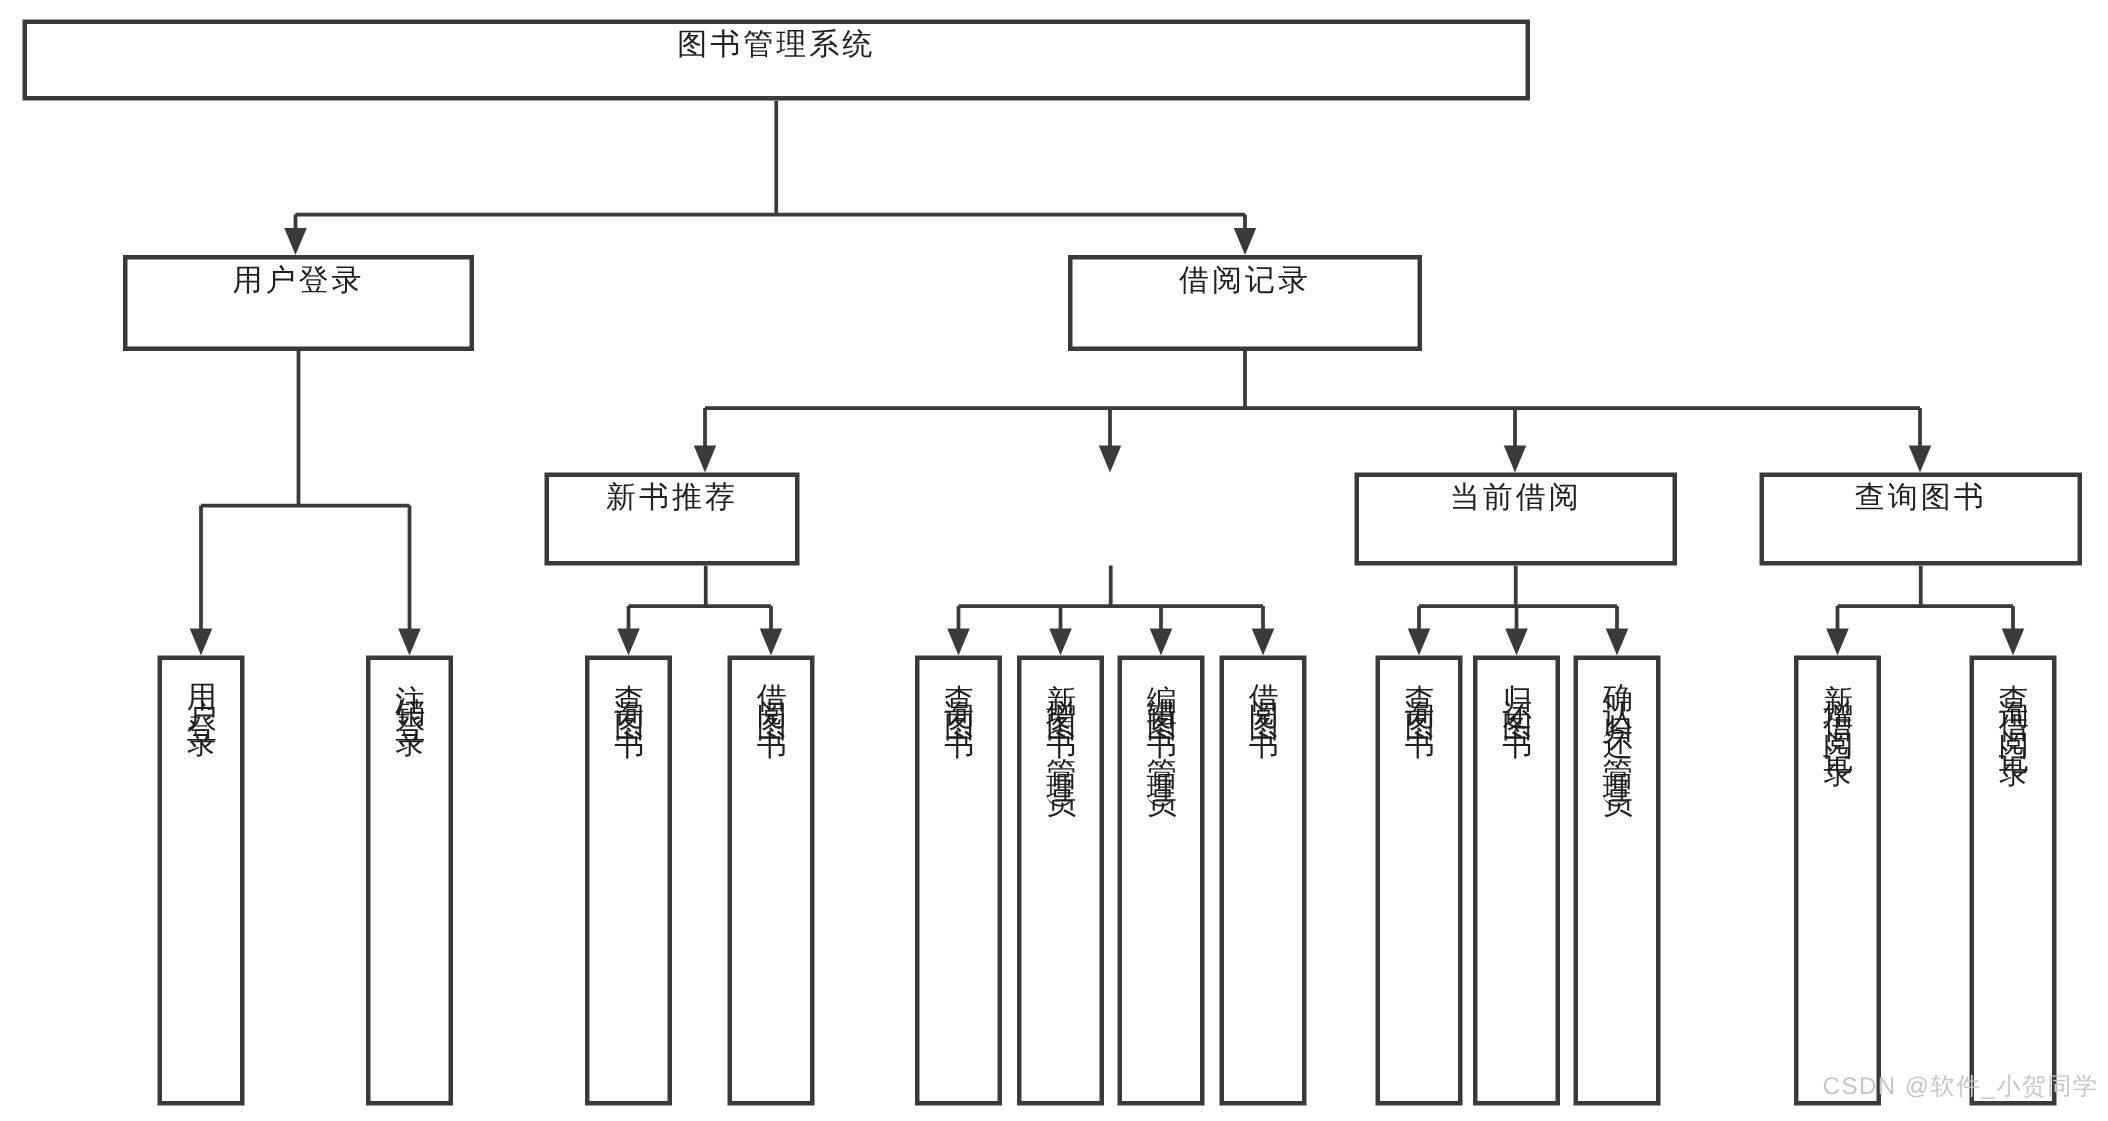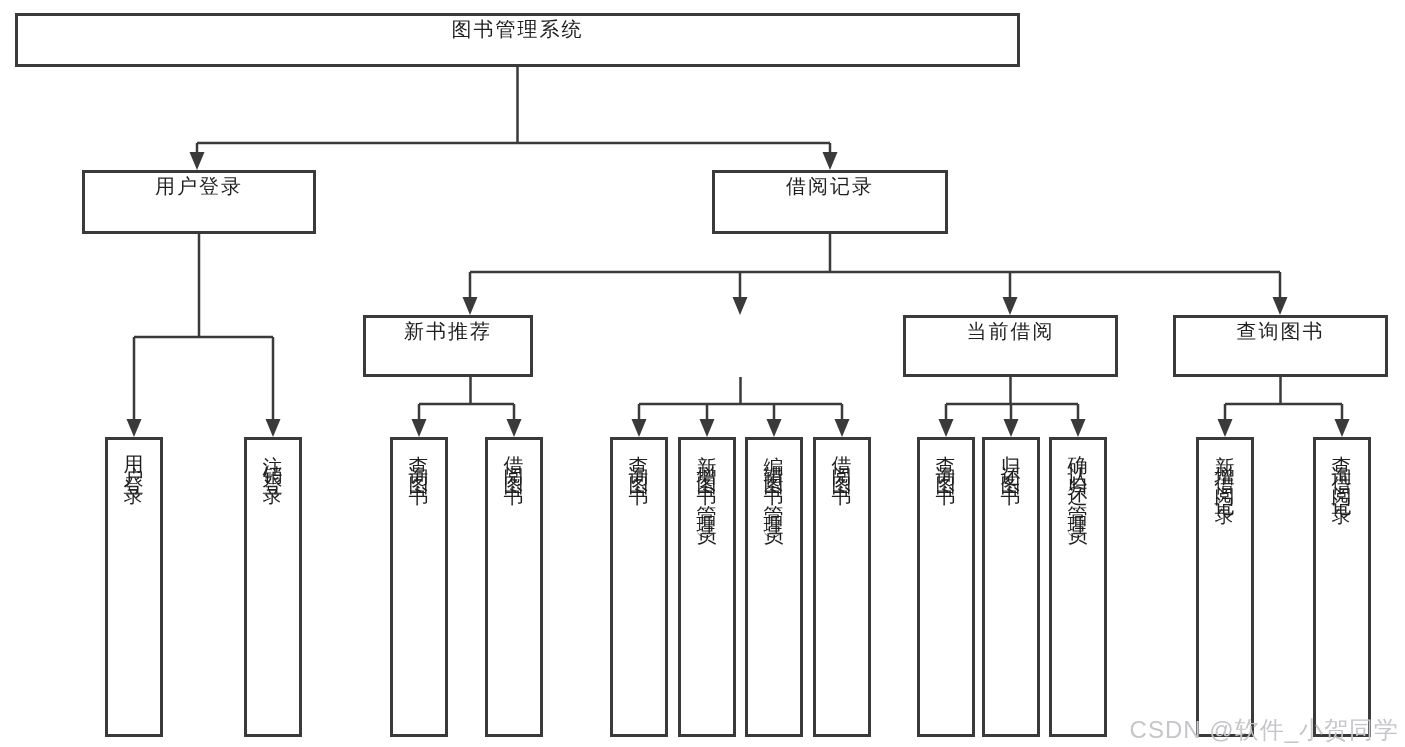--- a/index.html
+++ b/index.html
@@ -12,21 +12,21 @@
     position:absolute;box-sizing:border-box;border:3px solid #3a3a3a;background:#ffffff;
     display:flex;align-items:flex-start;justify-content:center;z-index:2;
   }
   .h .lbl{font-size:20px;letter-spacing:2px;white-space:nowrap;}
   .v .lbl{
     writing-mode:vertical-rl;text-orientation:mixed;
     font-size:20px;letter-spacing:10px;line-height:1;white-space:nowrap;
   }
   .watermark{
     position:absolute;top:714px;right:6px;z-index:5;
-    font-size:24px;letter-spacing:1px;color:#c6c6ca;white-space:nowrap;
+    font-size:16px;letter-spacing:1px;color:#c6c6ca;white-space:nowrap;
   }
 </style>
 </head>
 <body>
 
 <div class="canvas">
 
   <svg class="wires" viewBox="0 0 1405 747">
     <g stroke="#3a3a3a" stroke-width="2.5" fill="none">
 

